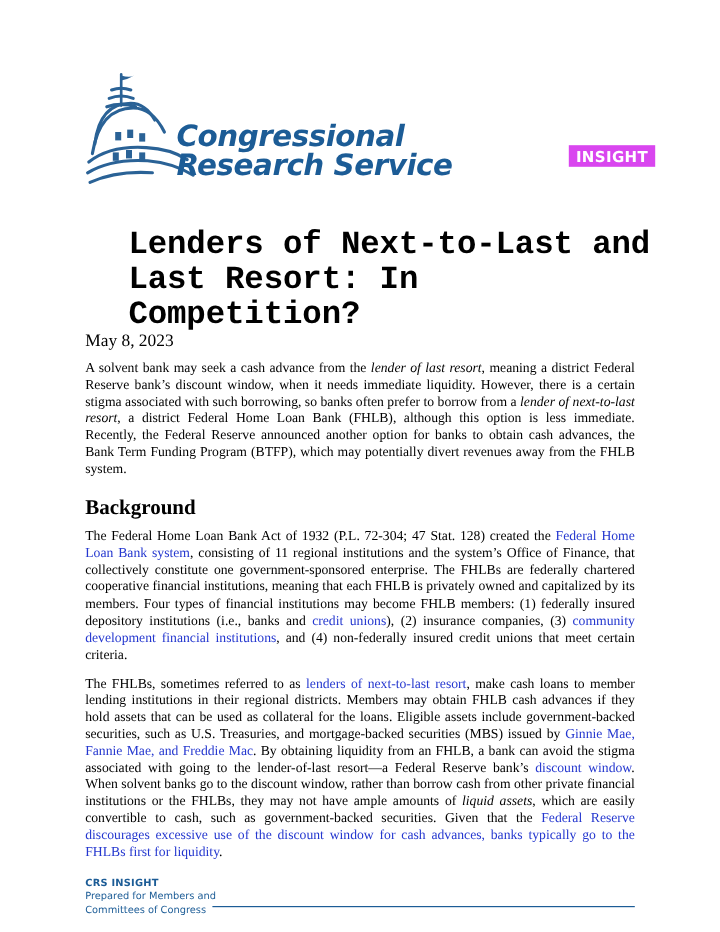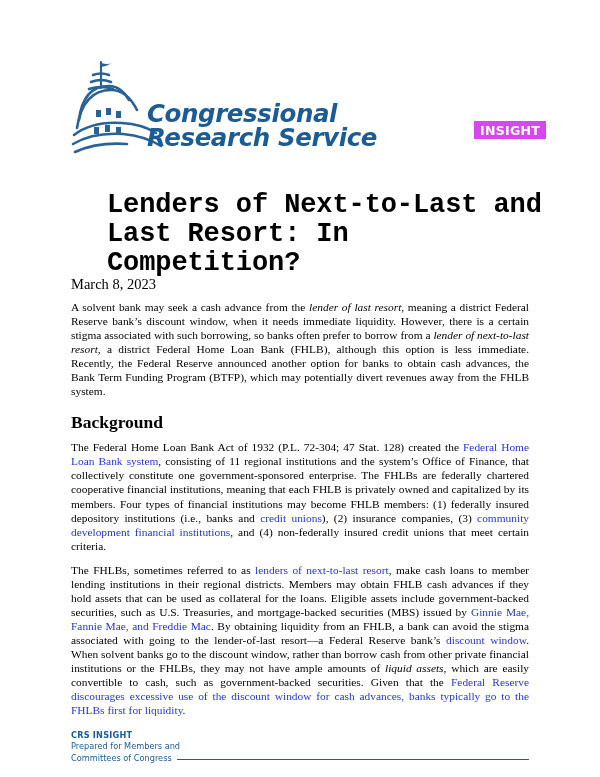--- a/index.html
+++ b/index.html
@@ -182,21 +182,21 @@
     font-size: 8.2px;
     letter-spacing: 0.2px;
     line-height: 11px;
   }
   .fl-sub1 {
     font-size: 8.2px;
     line-height: 11.5px;
   }
   .fl-row {
     display: flex;
-    align-items: center;
+    align-items: flex-start;
   }
   .fl-sub2 {
     font-size: 8.2px;
     line-height: 11.5px;
     white-space: nowrap;
   }
   .fl-rule {
     flex: 1 1 auto;
     height: 1.4px;
     background: #1c5c96;
@@ -243,21 +243,21 @@
     <div class="logo-text">
       <div class="logo-line">Congressional</div>
       <div class="logo-line">Research Service</div>
     </div>
 
   </div>
 
   <div class="insight-badge">INSIGHT</div>
 
   <div class="doc-title">Lenders of Next-to-Last and Last Resort: In Competition?</div>
-  <div class="doc-date">March 8, 2023</div>
+  <div class="doc-date">May 8, 2023</div>
 
   <div class="body-col">
 
     <p class="para"><span>A solvent bank may seek a cash advance from the </span><i>lender of last resort</i><span>, meaning a district Federal Reserve bank’s discount window, when it needs immediate liquidity. However, there is a certain stigma associated with such borrowing, so banks often prefer to borrow from a </span><i>lender of next-to-last resort</i><span>, a district Federal Home Loan Bank (FHLB), although this option is less immediate. Recently, the Federal Reserve announced another option for banks to obtain cash advances, the Bank Term Funding Program (BTFP), which may potentially divert revenues away from the FHLB system.</span></p>
 
     <h2 class="section">Background</h2>
 
     <p class="para"><span>The Federal Home Loan Bank Act of 1932 (P.L. 72-304; 47 Stat. 128) created the </span><a class="lnk" href="#">Federal Home Loan Bank system</a><span>, consisting of 11 regional institutions and the system’s Office of Finance, that collectively constitute one government-sponsored enterprise. The FHLBs are federally chartered cooperative financial institutions, meaning that each FHLB is privately owned and capitalized by its members. Four types of financial institutions may become FHLB members: (1) federally insured depository institutions (i.e., banks and </span><a class="lnk" href="#">credit unions</a><span>), (2) insurance companies, (3) </span><a class="lnk" href="#">community development financial institutions</a><span>, and (4) non-federally insured credit unions that meet certain criteria.</span></p>
 
     <p class="para"><span>The FHLBs, sometimes referred to as </span><a class="lnk" href="#">lenders of next-to-last resort</a><span>, make cash loans to member lending institutions in their regional districts. Members may obtain FHLB cash advances if they hold assets that can be used as collateral for the loans. Eligible assets include government-backed securities, such as U.S. Treasuries, and mortgage-backed securities (MBS) issued by </span><a class="lnk" href="#">Ginnie Mae, Fannie Mae, and Freddie Mac</a><span>. By obtaining liquidity from an FHLB, a bank can avoid the stigma associated with going to the lender-of-last resort—a Federal Reserve bank’s </span><a class="lnk" href="#">discount window</a><span>. When solvent banks go to the discount window, rather than borrow cash from other private financial institutions or the FHLBs, they may not have ample amounts of </span><i>liquid assets</i><span>, which are easily convertible to cash, such as government-backed securities. Given that the </span><a class="lnk" href="#">Federal Reserve discourages excessive use of the discount window for cash advances, banks typically go to the FHLBs first for liquidity</a><span>.</span></p>

